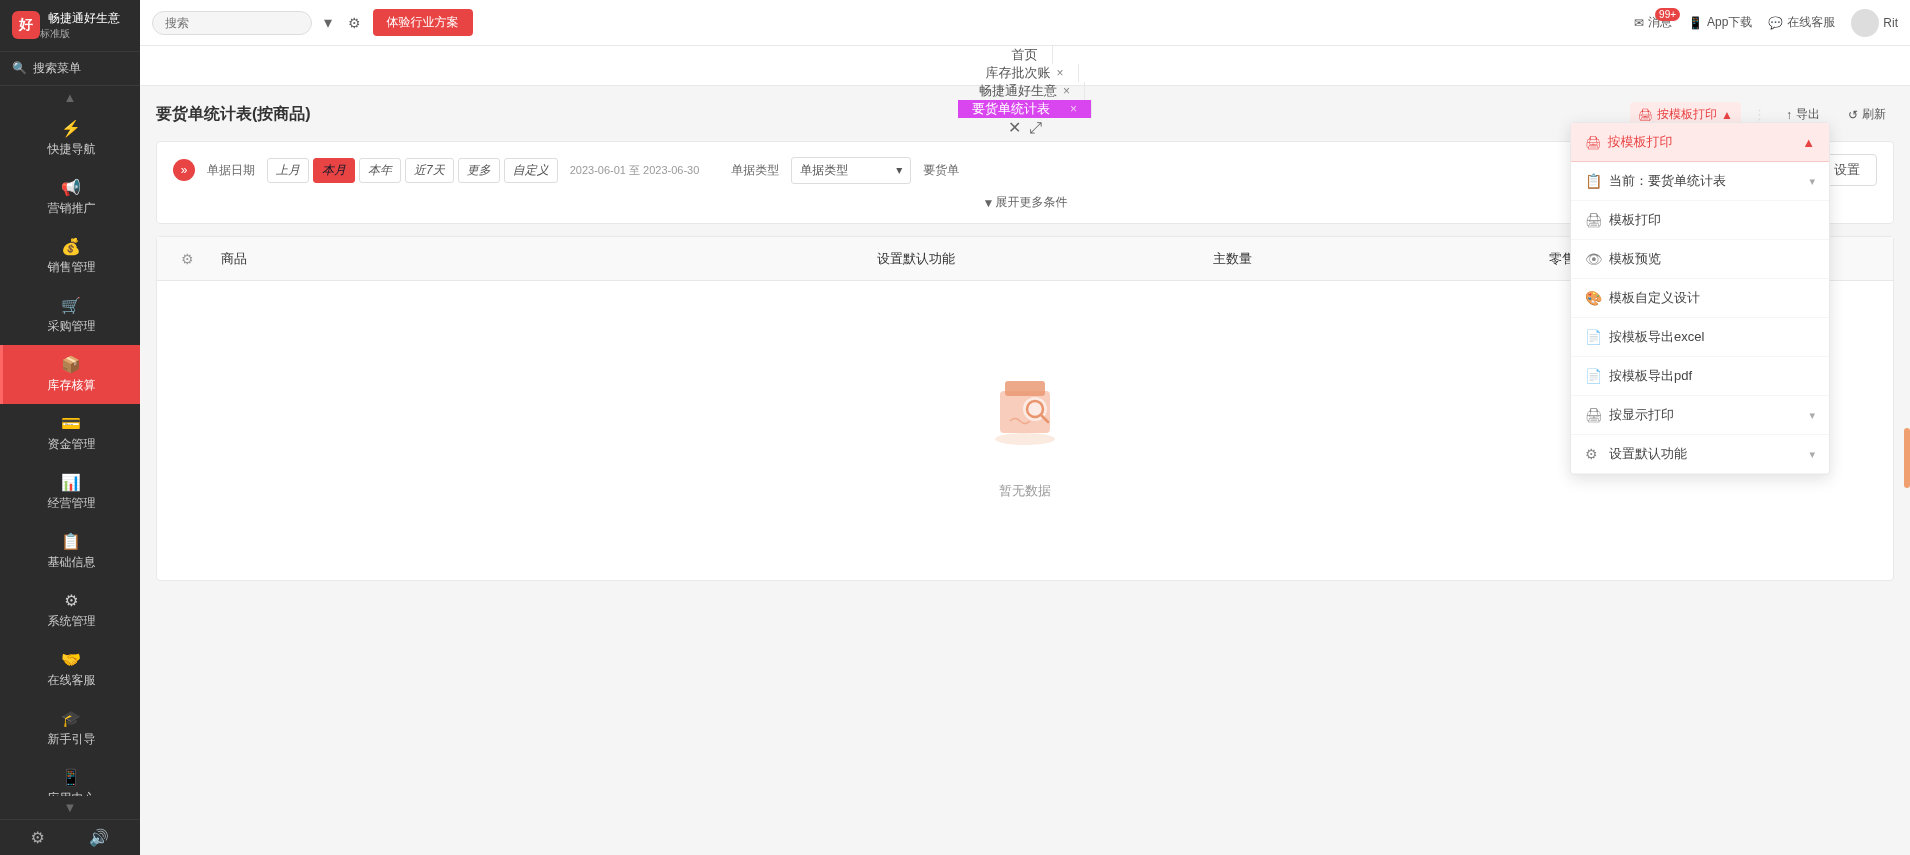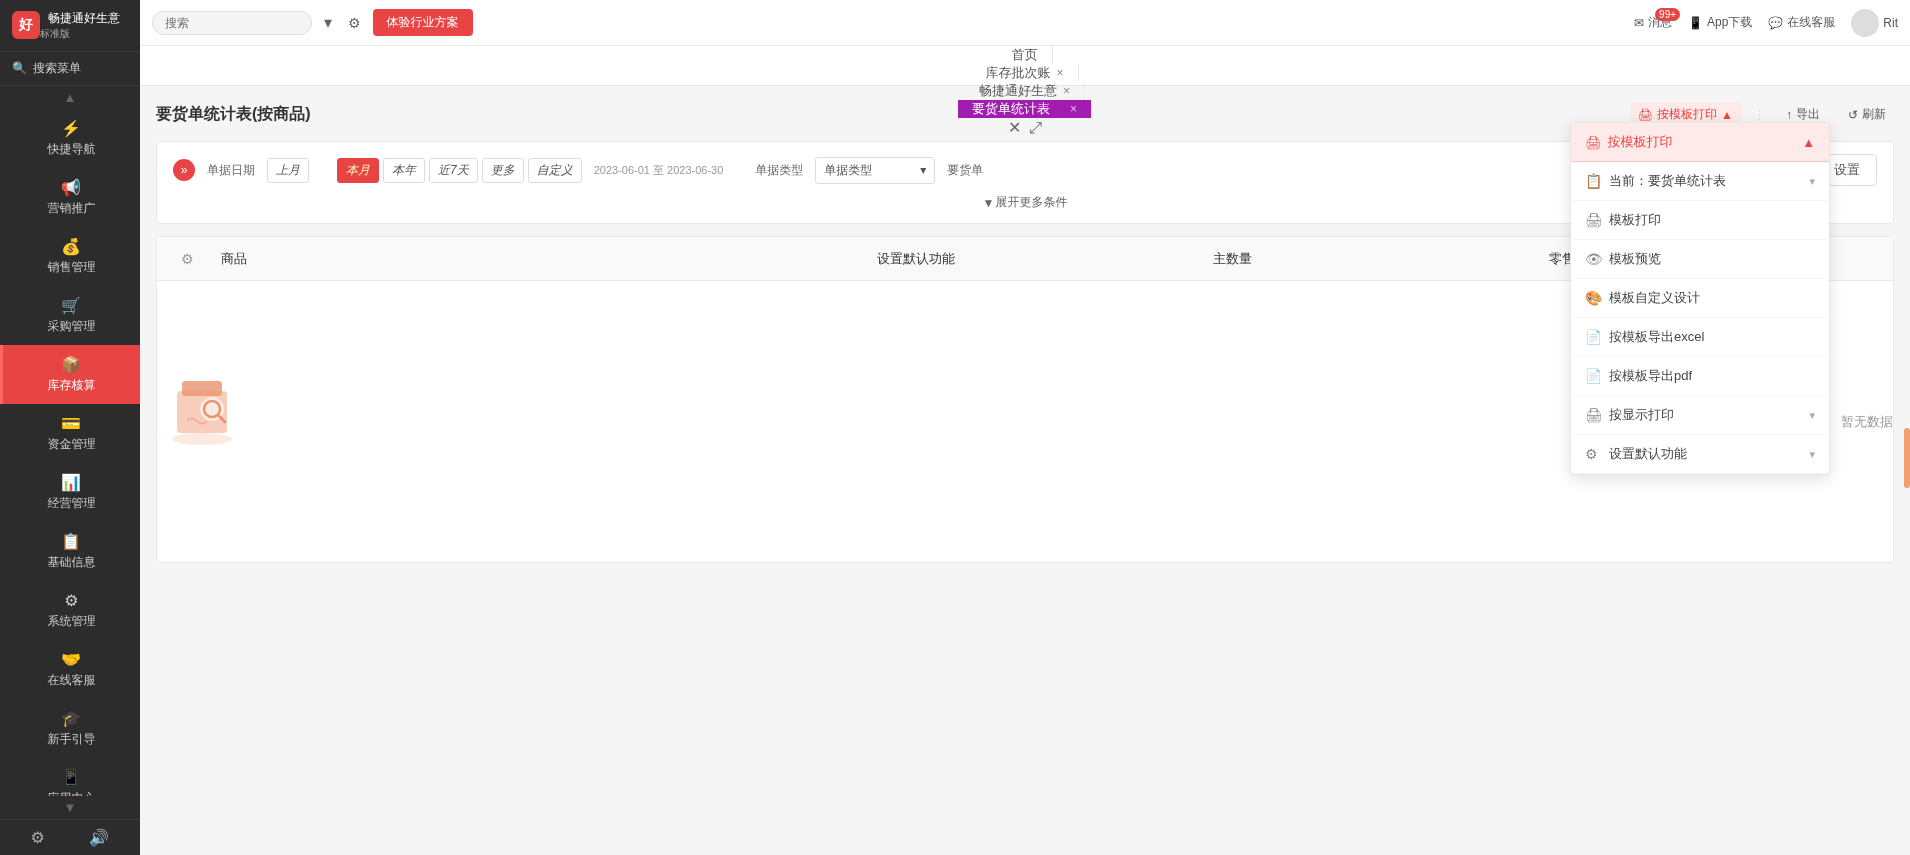--- a/index.html
+++ b/index.html
@@ -184,21 +184,21 @@
       padding: 0 14px;
       height: 100%;
       font-size: 13px;
       color: #555;
       cursor: pointer;
       border-right: 1px solid #e8e8e8;
       gap: 6px;
       white-space: nowrap;
     }
     .tab.active {
-      background: #a21caf;
+      background: #d946ef;
       color: #fff;
       gap: 20px;
     }
     .tab-close {
       font-size: 12px;
       color: inherit;
       opacity: 0.7;
       cursor: pointer;
     }
     .tabbar-spacer { flex: 1; }
@@ -304,23 +304,22 @@
       border: 1px solid #ddd;
       border-radius: 3px;
       font-size: 12px;
       color: #555;
       cursor: pointer;
       background: #fff;
       font-style: italic;
     }
     .date-btn.active {
       background: #e84444;
-      color: #fef9c3;
+      color: #0f172a;
       border-color: #e84444;
-      margin-left: 24px;
     }
     .date-range-text {
       font-size: 11px;
       color: #999;
     }
     .filter-select {
       display: flex;
       align-items: center;
       gap: 4px;
       border: 1px solid #ddd;
@@ -362,21 +361,21 @@
       width: 20px;
       height: 20px;
       color: #999;
       cursor: pointer;
       font-size: 14px;
     }
 
     
     .empty-state {
       display: flex;
-      flex-direction: row;
+      flex-direction: column;
       align-items: center;
       justify-content: space-between;
       padding: 80px 0;
     }
     .empty-icon {
       font-size: 80px;
       margin-bottom: 12px;
     }
     .empty-text {
       color: #999;

